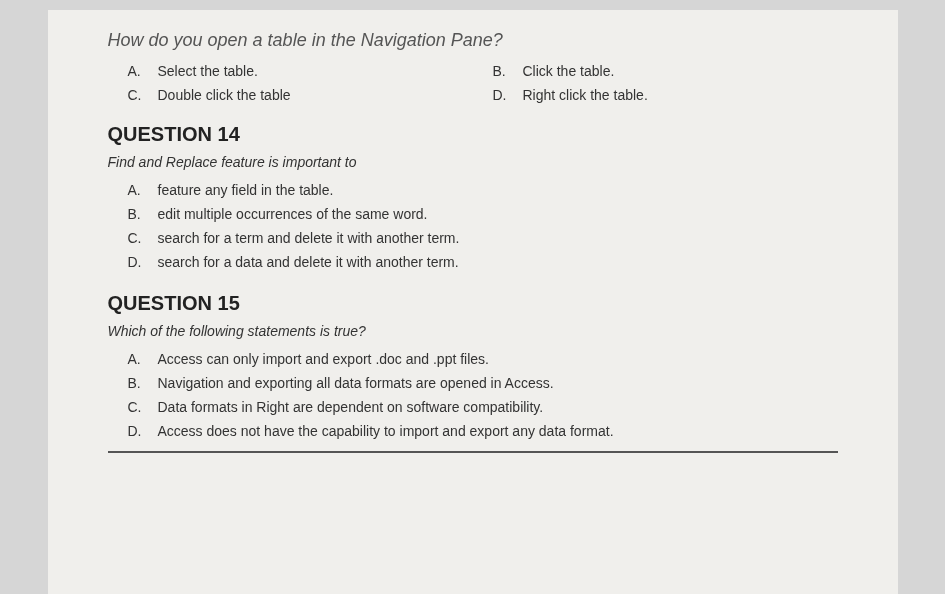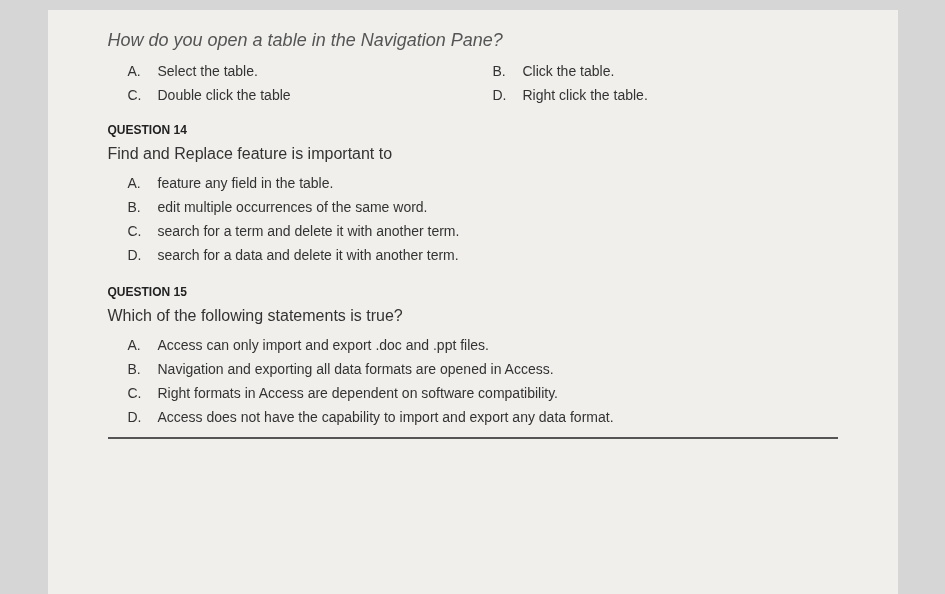--- a/index.html
+++ b/index.html
@@ -45,29 +45,30 @@
       gap: 10px;
     }
     .answer-item .letter {
       font-weight: normal;
       min-width: 20px;
     }
     .question-block {
       margin-bottom: 20px;
     }
     .question-number {
-      font-size: 12px;
+      font-size: 20px;
       font-weight: bold;
       margin-bottom: 8px;
       color: #222;
     }
     .question-text {
-      font-size: 16px;
+      font-size: 14px;
       color: #333;
       margin-bottom: 10px;
+      font-style: italic;
     }
     .answer-list {
       margin-left: 20px;
     }
     .answer-list .answer-item {
       margin-bottom: 4px;
     }
     .bottom-line {
       border-top: 2px solid #555;
       margin-top: 10px;
@@ -130,21 +131,21 @@
       <div class="answer-item">
         <span class="letter">A.</span>
         <span>Access can only import and export .doc and .ppt files.</span>
       </div>
       <div class="answer-item">
         <span class="letter">B.</span>
         <span>Navigation and exporting all data formats are opened in Access.</span>
       </div>
       <div class="answer-item">
         <span class="letter">C.</span>
-        <span>Right formats in Access are dependent on software compatibility.</span>
+        <span>Data formats in Right are dependent on software compatibility.</span>
       </div>
       <div class="answer-item">
         <span class="letter">D.</span>
         <span>Access does not have the capability to import and export any data format.</span>
       </div>
     </div>
     <div class="bottom-line"></div>
   </div>
 
 </div>

